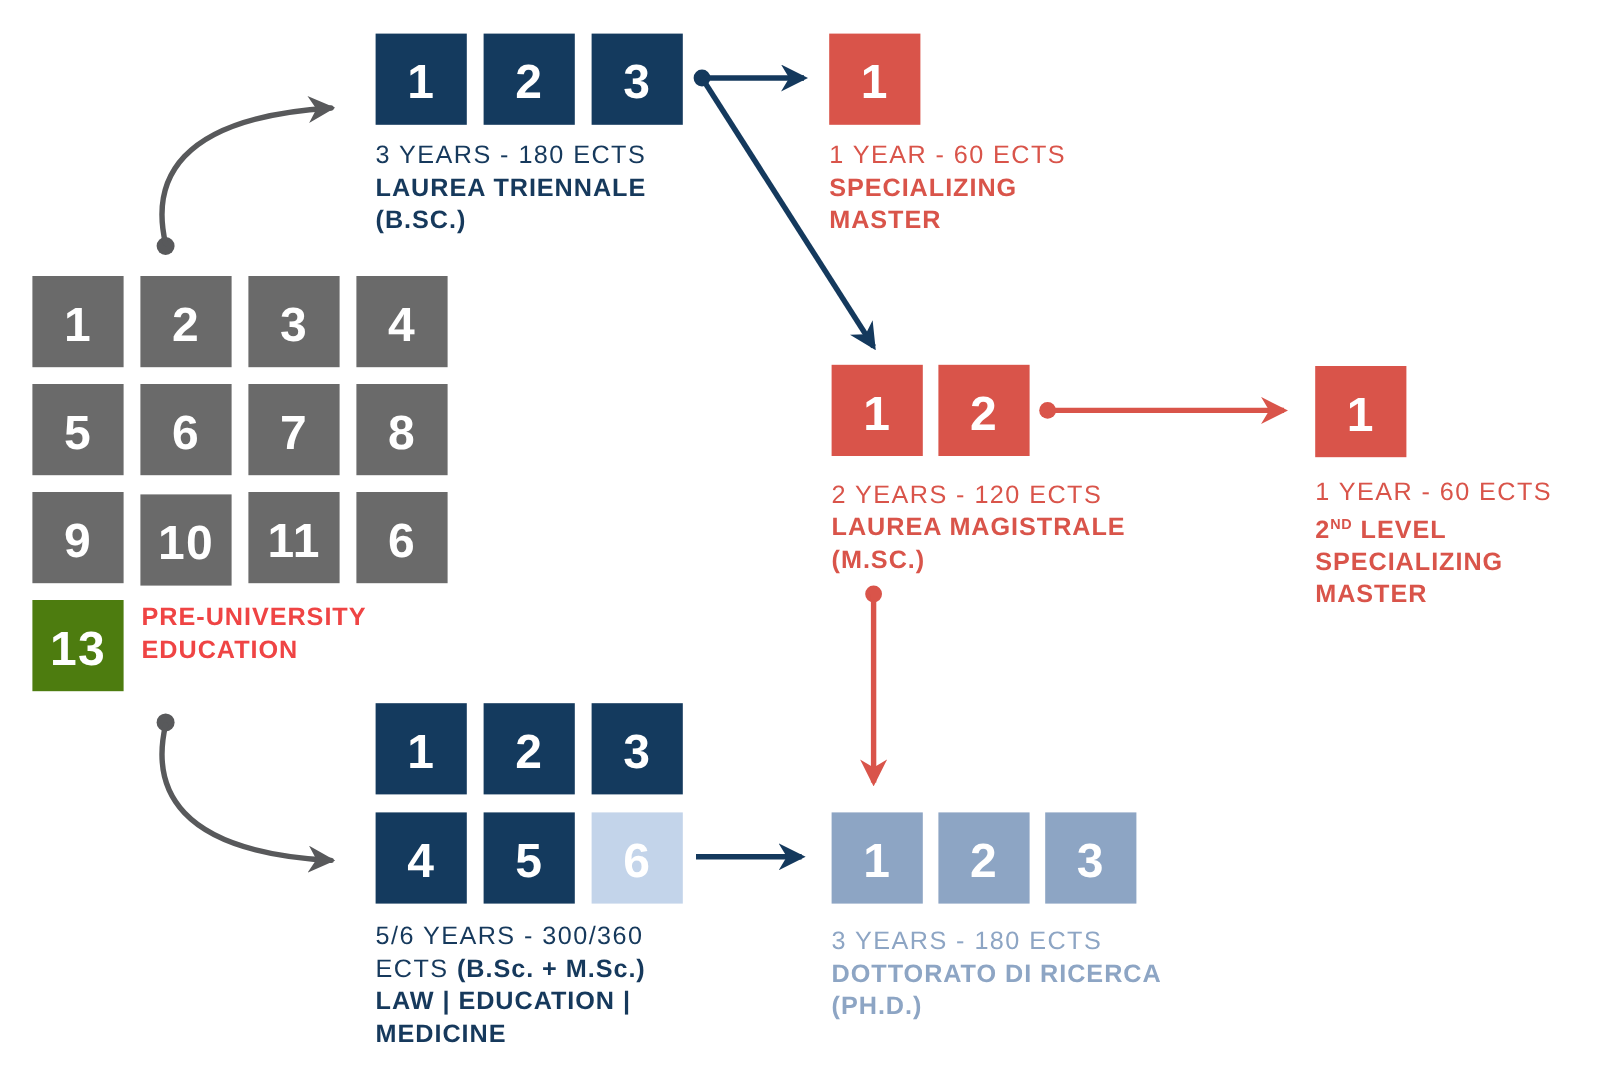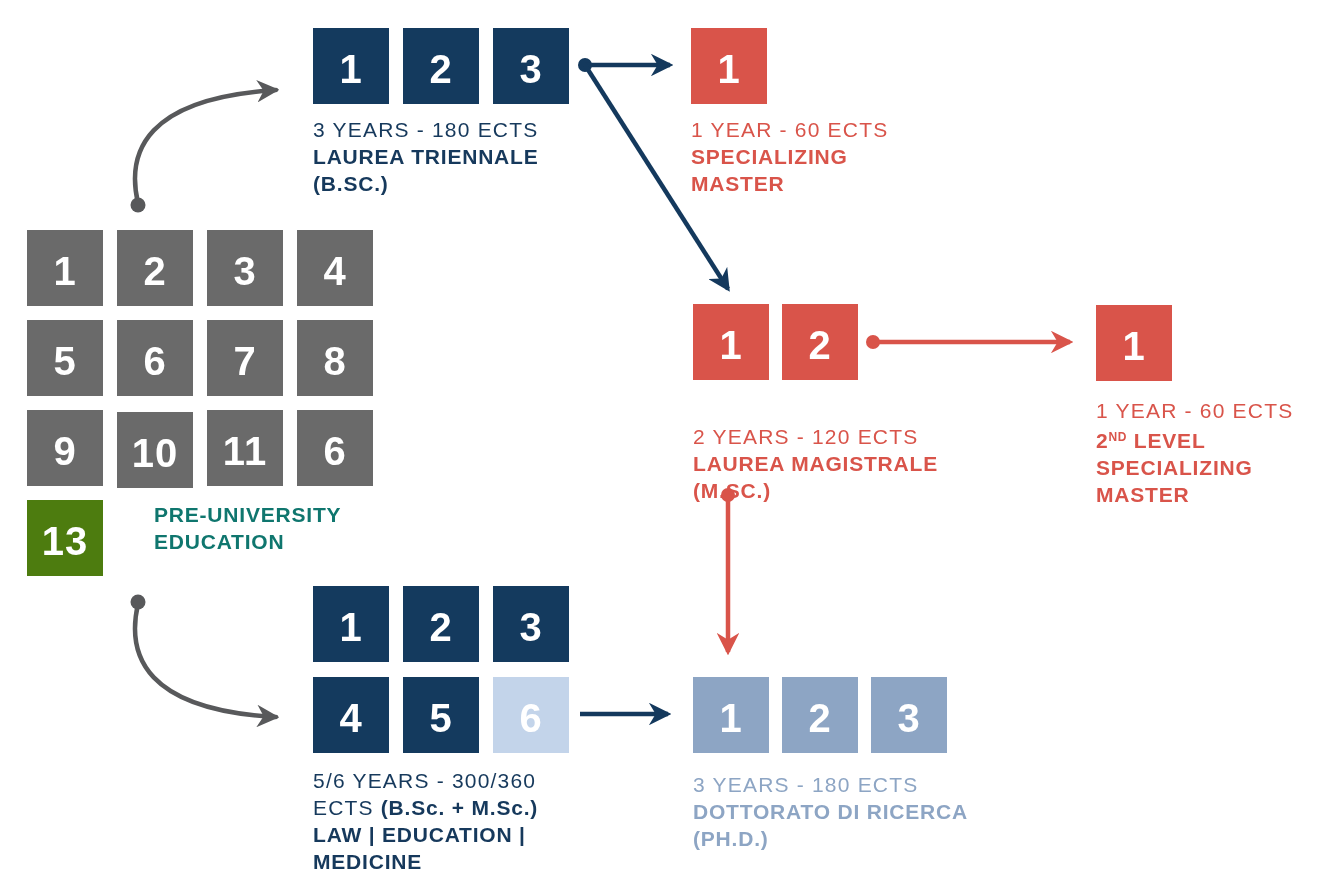--- a/index.html
+++ b/index.html
@@ -23,21 +23,21 @@
   .pale  { background:#C3D4EA; }
   .steel { background:#8DA5C4; }
 
   
   .caption { position:absolute; white-space:nowrap; }
   .cap-line { font-size:21px; line-height:27px; letter-spacing:1.2px; font-weight:400; }
   .b { font-weight:700; letter-spacing:0.8px; }
   .t-navy  { color:#16395C; }
   .t-red   { color:#D9544A; }
   .t-gray  { color:#6D6E70; }
-  .t-gdark { color:#0f766e;margin-left:36px; }
+  .t-gdark { color:#ef4444; }
   .t-steel { color:#8DA5C4; }
   .ml { margin-left:7px; }
   sup { font-size:12px; vertical-align:7px; letter-spacing:0.5px; }
 </style>
 </head>
 <body>
 
 <div class="canvas">
 
   <svg class="arrows" viewBox="0 0 1334 894">
@@ -105,21 +105,21 @@
 
   <div class="caption" style="left:691px;top:116px">
     <div class="cap-line t-red">1 YEAR - 60 ECTS</div>
     <div class="cap-line b t-red">SPECIALIZING</div>
     <div class="cap-line b t-red">MASTER</div>
   </div>
 
   <div class="box red" style="left:693px;top:304px">1</div>
   <div class="box red" style="left:782px;top:304px">2</div>
 
-  <div class="caption" style="left:693px;top:423px">
+  <div class="caption" style="left:693px;top:399px">
     <div class="cap-line t-red">2 YEARS - 120 ECTS</div>
     <div class="cap-line b t-red">LAUREA MAGISTRALE</div>
     <div class="cap-line b t-red">(M.SC.)</div>
   </div>
 
   <div class="box red" style="left:1096px;top:305px">1</div>
 
   <div class="caption" style="left:1096px;top:397px">
     <div class="cap-line t-red">1 YEAR - 60 ECTS</div>
     <div class="cap-line b t-red"><span>2</span><sup>ND</sup><span class="ml">LEVEL</span></div>

